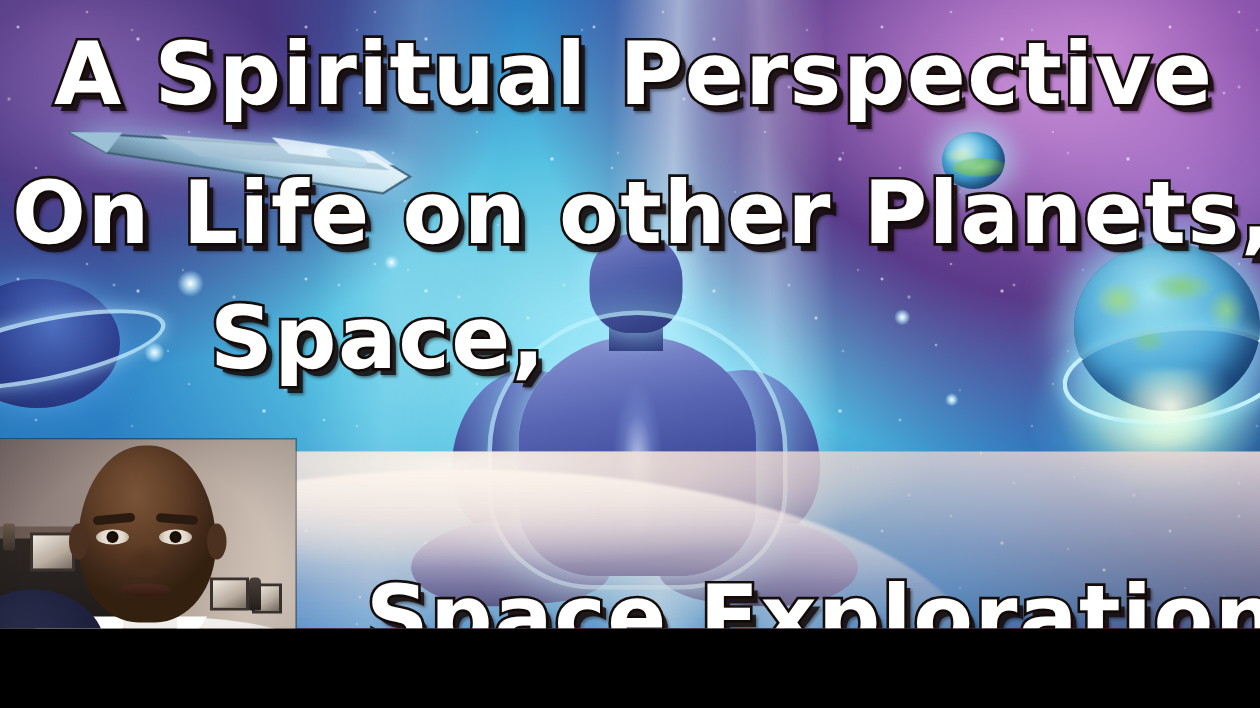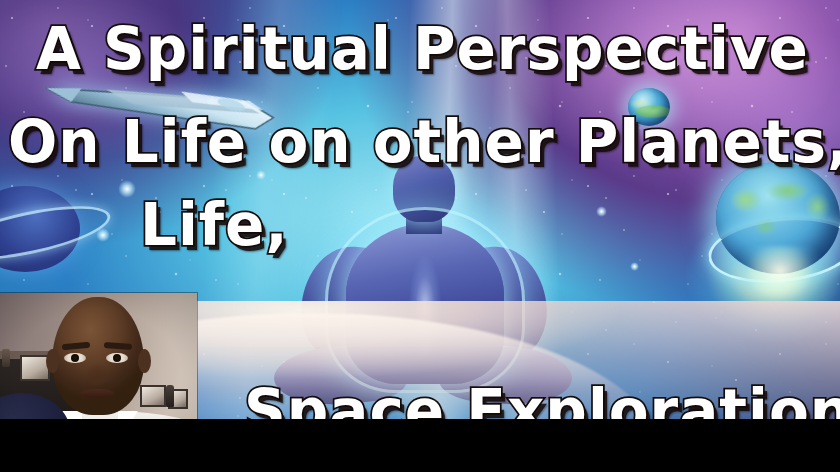--- a/index.html
+++ b/index.html
@@ -386,21 +386,21 @@
     <div class="earth-ball"></div>
     <div class="earth-ring"></div>
     <div class="earth-beam"></div>
   </div>
 
   <div class="ground"></div>
   <div class="ground2"></div>
 
   <div class="title-line tl1">A Spiritual Perspective</div>
   <div class="title-line tl2">On Life on other Planets,</div>
-  <div class="title-line tl3">Life,</div>
+  <div class="title-line tl3">Space,</div>
   <div class="title-line tl5">Space Exploration</div>
 
   <div class="webcam">
     <div class="wc-wall"></div>
     <div class="wc-cab2"></div>
     <div class="wc-cabinet"></div>
     <div class="wc-obj"></div>
     <div class="wc-vase"></div>
     <div class="wc-frame f1">
         <i></i>

